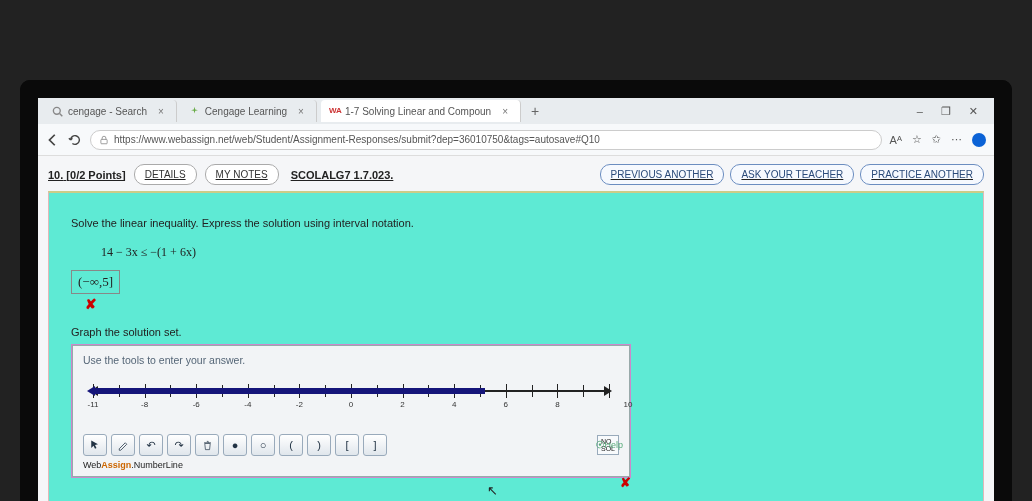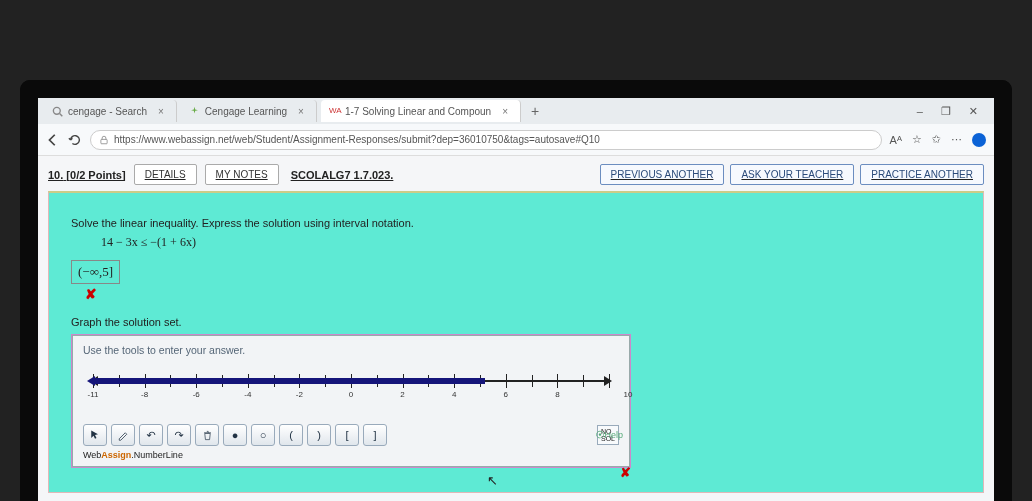--- a/index.html
+++ b/index.html
@@ -20,28 +20,28 @@
 .urlbox { flex:1; height:20px; background:#fff; border:1px solid #ccc; border-radius:12px; display:flex; align-items:center; padding:0 8px; font-size:10px; color:#555; gap:5px; }
 .addr-icons { display:flex; gap:10px; color:#555; font-size:11px; align-items:center; }
 .blue-dot { width:14px; height:14px; background:#0b62d6; border-radius:50%; display:inline-block; }
 
 .sidebar-icons { position:absolute; left:28px; top:86px; display:flex; flex-direction:column; gap:8px; color:#555; font-size:12px; }
 
 
 .qwrap { flex:1; overflow:auto; padding:8px 10px; font-size:11px; color:#222; }
 .qhdr { display:flex; align-items:center; gap:8px; flex-wrap:wrap; margin-bottom:6px;text-decoration:underline; }
 .qnum { font-weight:bold; }
-.btn { border:1px solid #6b8dc0; background:#f6f9fe; padding:4px 10px; font-size:10px; color:#2a4a7a; cursor:pointer; border-radius:2px; }
+.btn { border:1px solid #6b8dc0; background:#f6f9fe; padding:4px 10px; font-size:10px; color:#2a4a7a; cursor:pointer; border-radius:10px; }
 .btn.plain { border:1px solid #aaa; background:#fff; color:#333; }
 .qref { font-weight:bold; color:#222; padding-left:4px; }
 .right-btns { margin-left:auto; display:flex; gap:6px; }
 
 .qbody { border:1px solid #e0b8b8; border-top:2px solid #cc8; padding:24px 22px; background:#5eead4; position:relative; }
 .prompt { margin-bottom:4px; }
-.eq { margin:6px 0 10px 30px; font-family: 'Times New Roman', serif; font-size:12px; }
+.eq { margin:16px 0 10px 30px; font-family: 'Times New Roman', serif; font-size:12px; }
 .ans { display:inline-block; border:1px solid #888; padding:3px 6px; font-family:'Times New Roman',serif; font-size:13px; }
 .wrong { color:#c00; font-size:14px; font-weight:bold; margin:2px 0 0 14px; }
 
 .sec2 { margin-top:14px; }
 .toolpanel { margin-top:6px; border:2px solid #9aa; background:#f2f4f6; padding:8px 10px 6px; width:560px; position:relative; }
 .toolpanel::before { content:''; position:absolute; inset:-2px; border:1px solid #c8c; pointer-events:none; }
 .tp-title { color:#567; font-size:10.5px; margin-bottom:10px; }
 
 .numline { position:relative; height:50px; margin:0 10px; }
 .nl-axis { position:absolute; top:14px; left:0; right:0; height:2px; background:#222; }
@@ -90,21 +90,21 @@
     <div class="tab">
       <span class="fav">
           <svg viewBox="0 0 16 16">
             <path d="M8 1l1 4 4 1-4 1-1 4-1-4-4-1 4-1z" fill="#6a4"></path>
           </svg>
         </span>
       <span>Cengage Learning</span>
       <span class="x">×</span>
     </div>
     <div class="tab active">
-      <span class="fav" style="color:#c33;font-size:8px;font-weight:normal">WA</span>
+      <span class="fav" style="color:#c33;font-size:8px;font-weight:bold">WA</span>
       <span>1-7 Solving Linear and Compoun</span>
       <span class="x">×</span>
     </div>
     <span class="newtab">+</span>
     <div class="winctl">
       <span>–</span>
       <span>❐</span>
       <span>✕</span>
     </div>
   </div>

